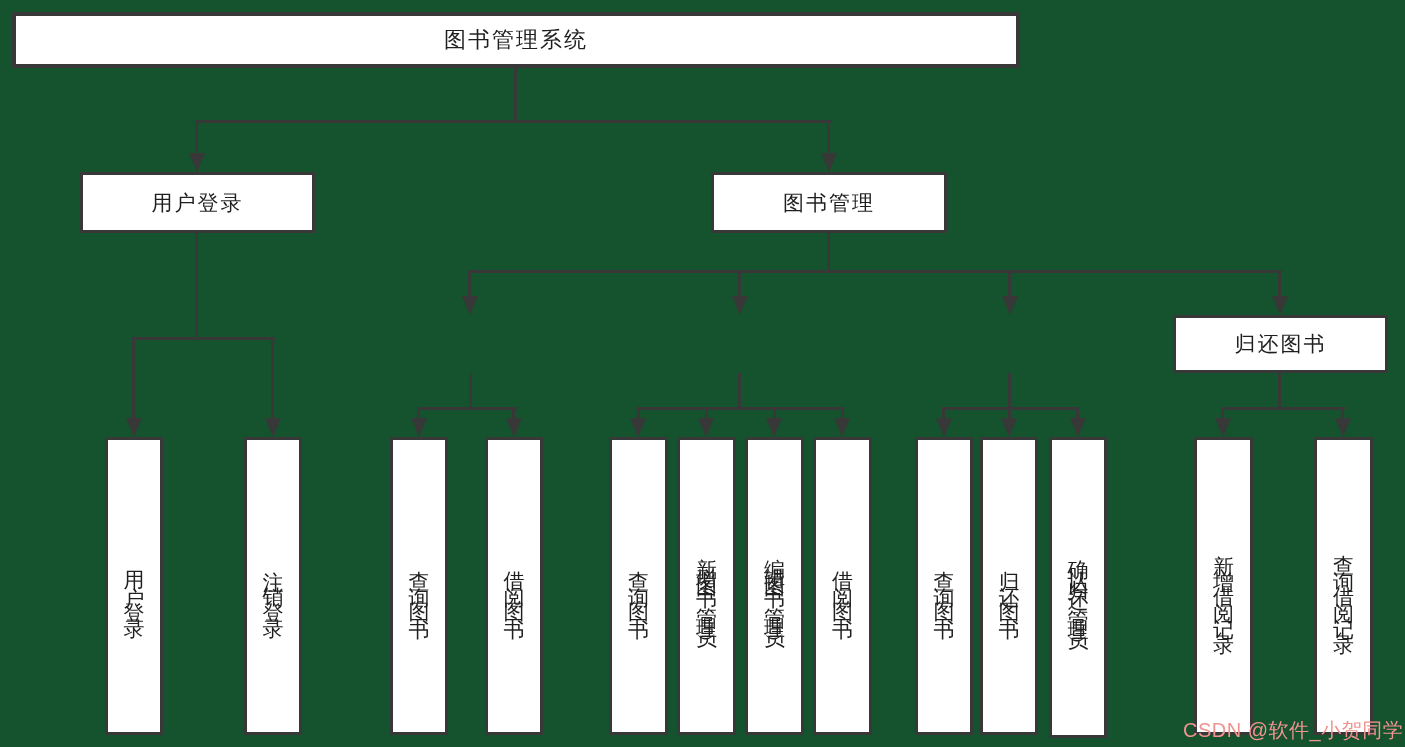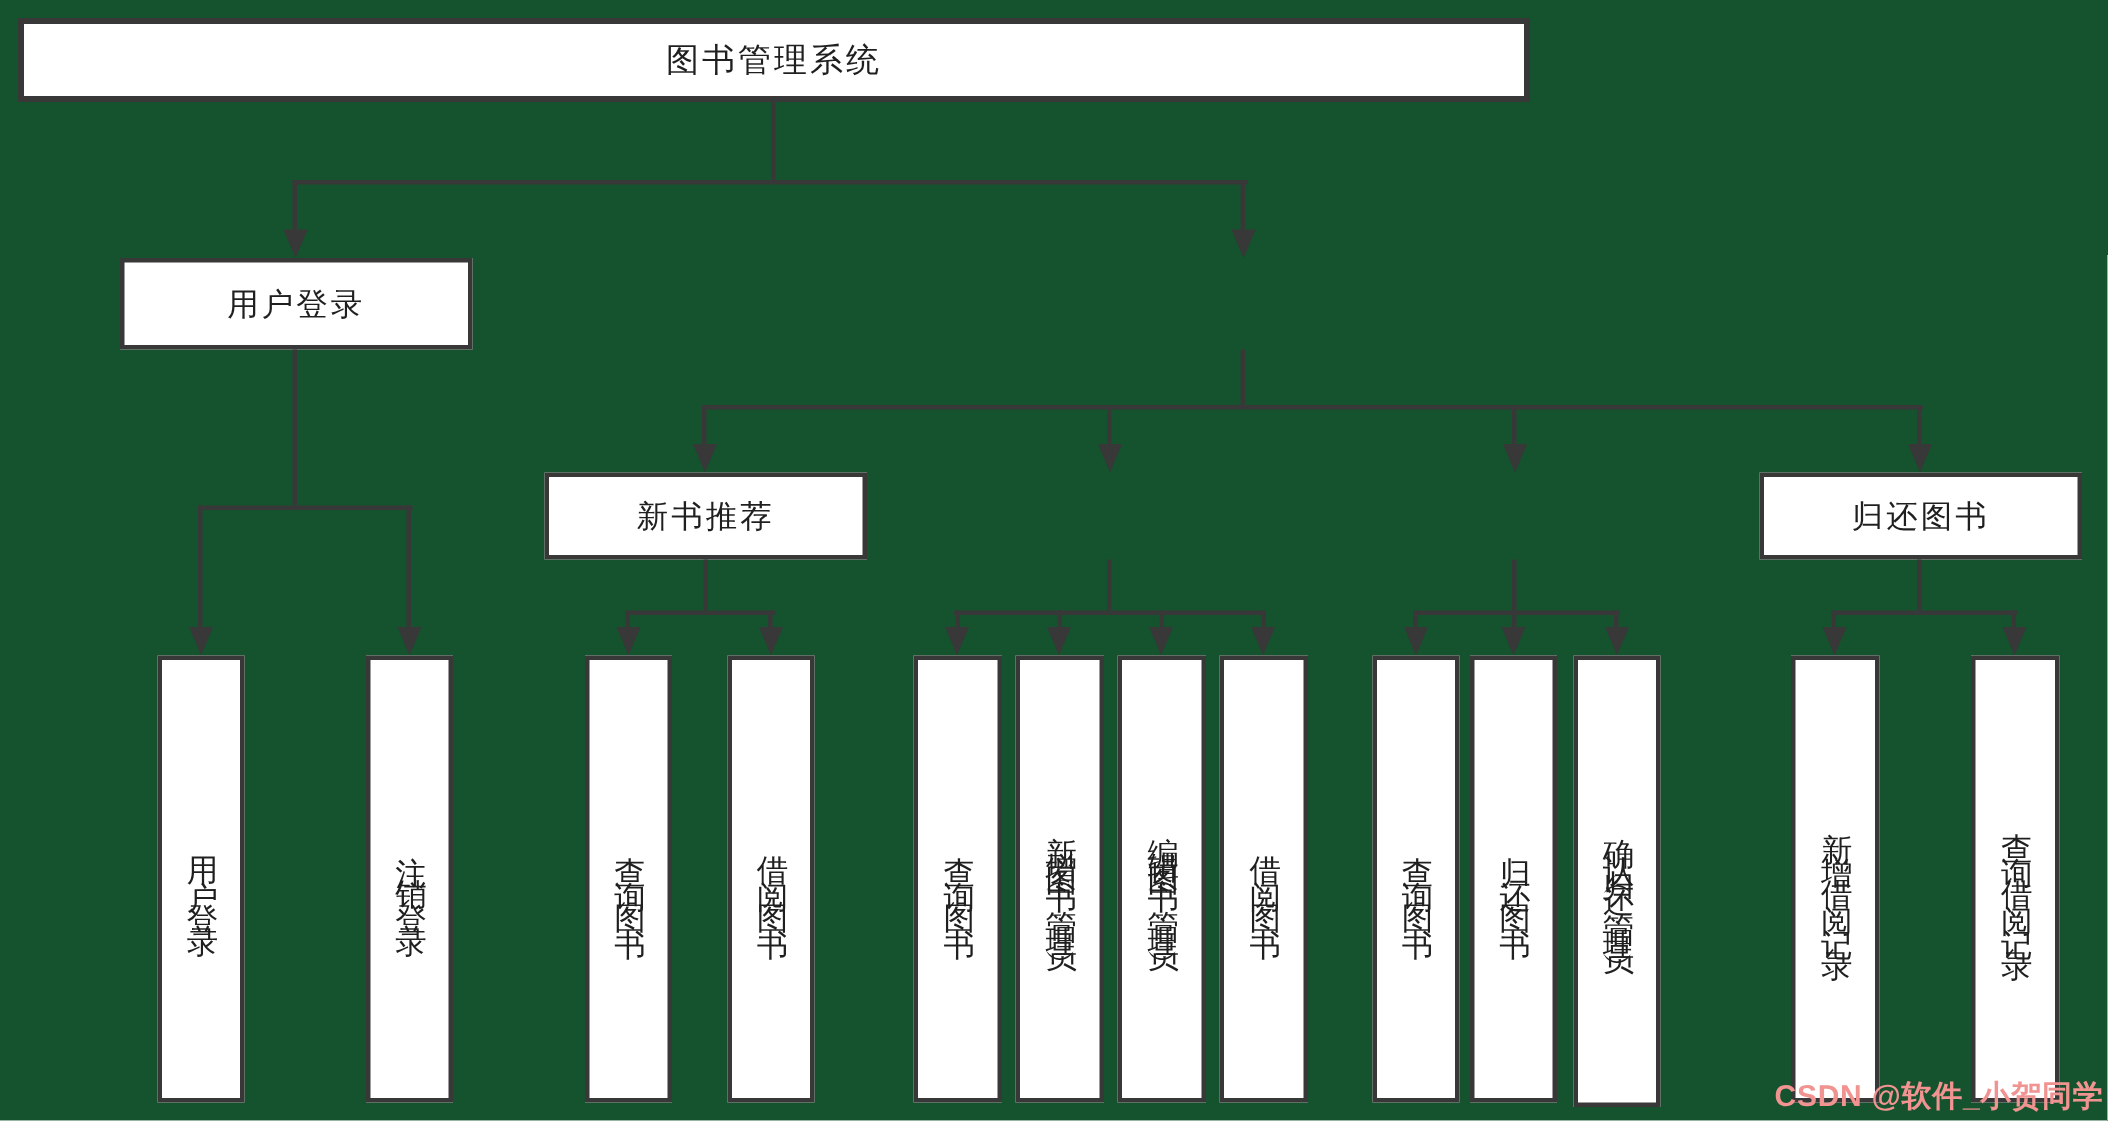--- a/index.html
+++ b/index.html
@@ -21,21 +21,21 @@
   .vline,.hline{position:absolute;background:#383838;}
   .vline{width:3px;}
   .hline{height:3px;}
   .arrow{
     position:absolute;width:0;height:0;
     border-left:8px solid transparent;border-right:8px solid transparent;
     border-top:19px solid #383838;
   }
   .watermark{
     position:absolute;left:1183px;top:717px;width:222px;
-    font-size:20px;letter-spacing:0.5px;color:#f09391;white-space:nowrap;font-weight:bold;
+    font-size:20px;letter-spacing:0.5px;color:#f09391;white-space:nowrap;
   }
 </style>
 </head>
 <body>
 
 <div id="stage">
 
   <div class="box rootbox" style="left:12px;top:12px;width:1008px;height:56px">
     <span>图书管理系统</span>
   </div>
@@ -43,42 +43,42 @@
   <div class="vline" style="left:514px;top:68px;height:52px"></div>
   <div class="hline" style="left:195px;top:120px;width:637px"></div>
   <div class="vline" style="left:195px;top:120px;height:35px"></div>
   <div class="arrow" style="left:189px;top:153px"></div>
   <div class="vline" style="left:827px;top:120px;height:35px"></div>
   <div class="arrow" style="left:821px;top:153px"></div>
 
   <div class="box" style="left:80px;top:172px;width:235px;height:61px">
     <span>用户登录</span>
   </div>
+  <div class="box" style="left:711px;top:172px;width:236px;height:61px">
+    <span>图书管理</span>
+  </div>
 
   <div class="vline" style="left:195px;top:233px;height:104px"></div>
   <div class="hline" style="left:132px;top:337px;width:143px"></div>
   <div class="vline" style="left:132px;top:337px;height:82px"></div>
   <div class="arrow" style="left:126px;top:418px"></div>
   <div class="vline" style="left:271px;top:337px;height:82px"></div>
   <div class="arrow" style="left:265px;top:418px"></div>
 
   <div class="vline" style="left:827px;top:233px;height:37px"></div>
   <div class="hline" style="left:468px;top:270px;width:814px"></div>
   <div class="vline" style="left:468px;top:270px;height:27px"></div>
   <div class="arrow" style="left:462px;top:296px"></div>
   <div class="vline" style="left:738px;top:270px;height:27px"></div>
   <div class="arrow" style="left:732px;top:296px"></div>
   <div class="vline" style="left:1008px;top:270px;height:27px"></div>
   <div class="arrow" style="left:1002px;top:296px"></div>
   <div class="vline" style="left:1278px;top:270px;height:27px"></div>
   <div class="arrow" style="left:1272px;top:296px"></div>
 
-  <div class="box" style="left:363px;top:315px;width:215px;height:58px">
-    <span>新书推荐</span>
-  </div>
   <div class="box" style="left:1173px;top:315px;width:215px;height:58px">
     <span>归还图书</span>
   </div>
 
   <div class="vline" style="left:469px;top:373px;height:34px"></div>
   <div class="hline" style="left:417px;top:407px;width:100px"></div>
   <div class="vline" style="left:417px;top:407px;height:12px"></div>
   <div class="arrow" style="left:411px;top:418px"></div>
   <div class="vline" style="left:512px;top:407px;height:12px"></div>
   <div class="arrow" style="left:506px;top:418px"></div>

